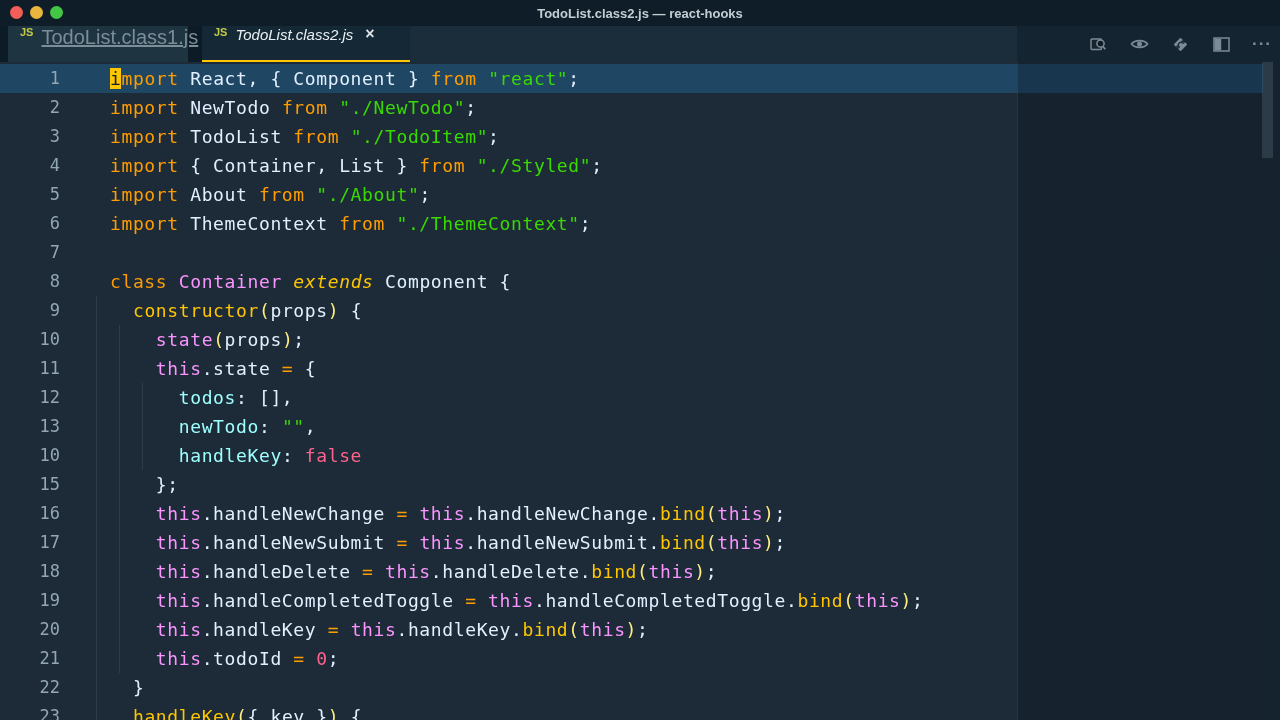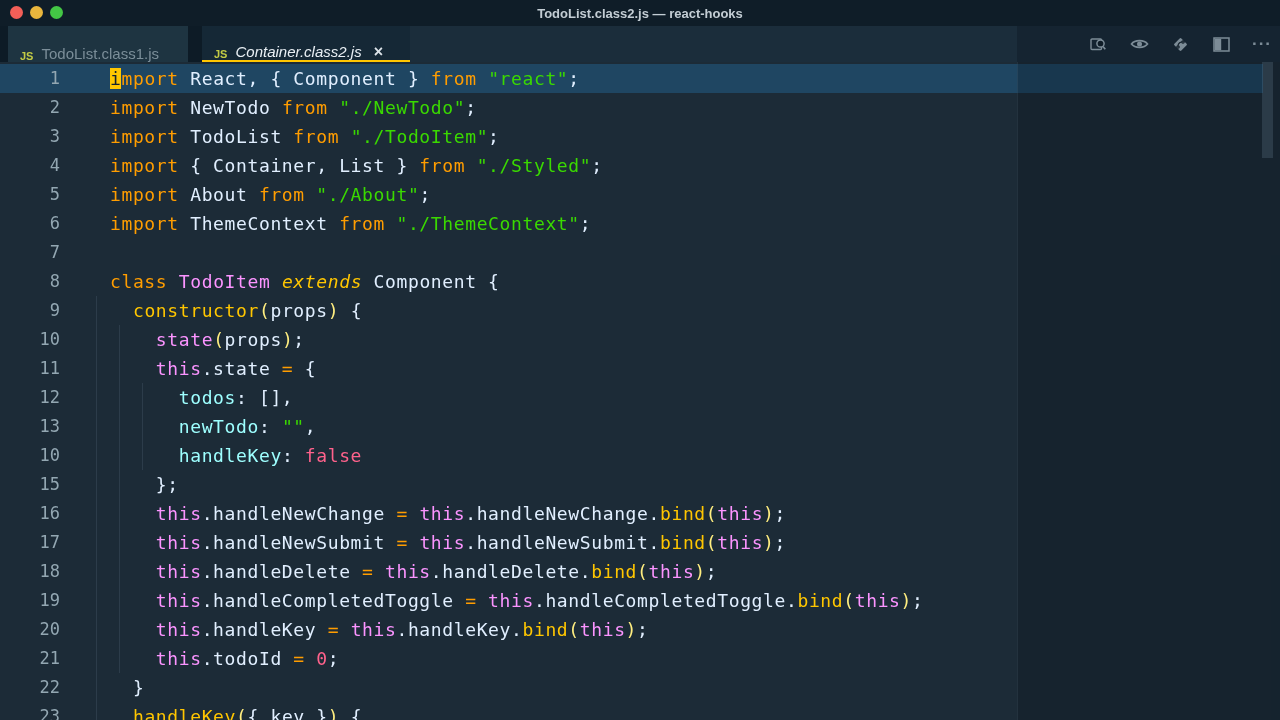--- a/index.html
+++ b/index.html
@@ -16,26 +16,26 @@
   .lights{position:absolute;left:10px;top:6px;display:flex;gap:7px;}
   .light{width:13px;height:13px;border-radius:50%;}
   .light.red{background:#f35f58;}
   .light.yellow{background:#e9b63d;}
   .light.green{background:#43c645;}
   .win-title{position:absolute;left:0;top:0;width:100%;text-align:center;
     line-height:27px;font-size:13px;font-weight:600;color:#c3cdd4;}
 
   
   .tabbar{position:absolute;top:26px;left:0;width:1280px;height:36px;background:#0d1b26;}
-  .tab{position:absolute;top:0;height:36px;display:flex;align-items:flex-end;cursor:pointer;}
+  .tab{position:absolute;top:0;height:36px;display:flex;align-items:flex-start;cursor:pointer;}
   .tab-inactive{left:8px;width:180px;background:#1e3441;padding-left:12px;box-sizing:border-box;}
   .tab-active{left:202px;width:208px;background:#152836;border-bottom:2px solid #ffc600;
     padding-left:12px;box-sizing:border-box;}
   .jsicon{font-size:11px;font-weight:bold;color:#c3cb44;margin-right:8px;letter-spacing:0;}
-  .tab-inactive .tab-label{font-size:15px;color:#7b8e99;}
+  .tab-inactive .tab-label{font-size:20px;color:#7b8e99;text-decoration:underline;}
   .tab-active .tab-label{font-size:15px;color:#e9eff4;font-style:italic;}
   .tab-close{margin-left:12px;color:#dde4ea;font-size:16px;font-weight:bold;line-height:1;}
   .strip-rest{position:absolute;left:410px;top:0;right:0;height:36px;background:#1b2d3b;}
   .editor-actions{position:absolute;right:8px;top:0;height:36px;display:flex;align-items:center;gap:21px;color:#a5b7c3;}
   .action{display:flex;align-items:center;justify-content:center;width:20px;height:20px;cursor:pointer;}
   .dots{font-size:17px;font-weight:bold;letter-spacing:1px;color:#a5b7c3;line-height:10px;}
 
   
   .editor{position:absolute;top:62px;left:0;width:1280px;height:658px;background:#1c2b37;
     padding-top:2px;box-sizing:border-box;}
@@ -88,21 +88,21 @@
   <div class="tabbar">
     <div class="strip-rest"></div>
 
     <div class="tab tab-inactive">
       <span class="jsicon">JS</span>
       <span class="tab-label">TodoList.class1.js</span>
     </div>
 
     <div class="tab tab-active">
       <span class="jsicon">JS</span>
-      <span class="tab-label">Container.class2.js</span>
+      <span class="tab-label">TodoList.class2.js</span>
       <span class="tab-close">×</span>
     </div>
 
     <div class="editor-actions">
       <span class="action">
         <svg width="17" height="17" viewBox="0 0 17 17">
           <rect x="1" y="3" width="10.5" height="10.5" rx="1" fill="none" stroke="currentColor" stroke-width="1.4"></rect>
           <circle cx="10.5" cy="7.5" r="3.6" fill="#13222e" stroke="currentColor" stroke-width="1.5"></circle>
           <line x1="13" y1="10.5" x2="15.3" y2="13.3" stroke="currentColor" stroke-width="1.7"></line>
         </svg>
@@ -133,21 +133,21 @@
 
   <div class="editor">
     <div id="code-lines">
         <div class="line current"><span class="ln">1</span><span class="lc"><span class="tok-cur">i</span><span class="tok-kw">mport</span><span class="tok-pl"> React, { Component } </span><span class="tok-kw">from</span><span class="tok-pl"> </span><span class="tok-st">"react"</span><span class="tok-pl">;</span></span></div>
         <div class="line"><span class="ln">2</span><span class="lc"><span class="tok-kw">import</span><span class="tok-pl"> NewTodo </span><span class="tok-kw">from</span><span class="tok-pl"> </span><span class="tok-st">"./NewTodo"</span><span class="tok-pl">;</span></span></div>
         <div class="line"><span class="ln">3</span><span class="lc"><span class="tok-kw">import</span><span class="tok-pl"> TodoList </span><span class="tok-kw">from</span><span class="tok-pl"> </span><span class="tok-st">"./TodoItem"</span><span class="tok-pl">;</span></span></div>
         <div class="line"><span class="ln">4</span><span class="lc"><span class="tok-kw">import</span><span class="tok-pl"> { Container, List } </span><span class="tok-kw">from</span><span class="tok-pl"> </span><span class="tok-st">"./Styled"</span><span class="tok-pl">;</span></span></div>
         <div class="line"><span class="ln">5</span><span class="lc"><span class="tok-kw">import</span><span class="tok-pl"> About </span><span class="tok-kw">from</span><span class="tok-pl"> </span><span class="tok-st">"./About"</span><span class="tok-pl">;</span></span></div>
         <div class="line"><span class="ln">6</span><span class="lc"><span class="tok-kw">import</span><span class="tok-pl"> ThemeContext </span><span class="tok-kw">from</span><span class="tok-pl"> </span><span class="tok-st">"./ThemeContext"</span><span class="tok-pl">;</span></span></div>
         <div class="line"><span class="ln">7</span><span class="lc"></span></div>
-        <div class="line"><span class="ln">8</span><span class="lc"><span class="tok-kw">class</span><span class="tok-pl"> </span><span class="tok-cls">TodoItem</span><span class="tok-pl"> </span><span class="tok-ext">extends</span><span class="tok-pl"> Component {</span></span></div>
+        <div class="line"><span class="ln">8</span><span class="lc"><span class="tok-kw">class</span><span class="tok-pl"> </span><span class="tok-cls">Container</span><span class="tok-pl"> </span><span class="tok-ext">extends</span><span class="tok-pl"> Component {</span></span></div>
         <div class="line"><span class="ln">9</span><span class="lc"><span class="tok-pl">  </span><span class="tok-fn">constructor</span><span class="tok-pa">(</span><span class="tok-pl">props</span><span class="tok-pa">)</span><span class="tok-pl"> {</span></span></div>
         <div class="line"><span class="ln">10</span><span class="lc"><span class="tok-pl">    </span><span class="tok-cls">state</span><span class="tok-pa">(</span><span class="tok-pl">props</span><span class="tok-pa">)</span><span class="tok-pl">;</span></span></div>
         <div class="line"><span class="ln">11</span><span class="lc"><span class="tok-pl">    </span><span class="tok-cls">this</span><span class="tok-pl">.state </span><span class="tok-op">=</span><span class="tok-pl"> {</span></span></div>
         <div class="line"><span class="ln">12</span><span class="lc"><span class="tok-pl">      </span><span class="tok-pr">todos</span><span class="tok-pl">: [],</span></span></div>
         <div class="line"><span class="ln">13</span><span class="lc"><span class="tok-pl">      </span><span class="tok-pr">newTodo</span><span class="tok-pl">: </span><span class="tok-st">""</span><span class="tok-pl">,</span></span></div>
         <div class="line"><span class="ln">10</span><span class="lc"><span class="tok-pl">      </span><span class="tok-pr">handleKey</span><span class="tok-pl">: </span><span class="tok-cn">false</span></span></div>
         <div class="line"><span class="ln">15</span><span class="lc"><span class="tok-pl">    };</span></span></div>
         <div class="line"><span class="ln">16</span><span class="lc"><span class="tok-pl">    </span><span class="tok-cls">this</span><span class="tok-pl">.handleNewChange </span><span class="tok-op">=</span><span class="tok-pl"> </span><span class="tok-cls">this</span><span class="tok-pl">.handleNewChange.</span><span class="tok-fn">bind</span><span class="tok-pa">(</span><span class="tok-cls">this</span><span class="tok-pa">)</span><span class="tok-pl">;</span></span></div>
         <div class="line"><span class="ln">17</span><span class="lc"><span class="tok-pl">    </span><span class="tok-cls">this</span><span class="tok-pl">.handleNewSubmit </span><span class="tok-op">=</span><span class="tok-pl"> </span><span class="tok-cls">this</span><span class="tok-pl">.handleNewSubmit.</span><span class="tok-fn">bind</span><span class="tok-pa">(</span><span class="tok-cls">this</span><span class="tok-pa">)</span><span class="tok-pl">;</span></span></div>
         <div class="line"><span class="ln">18</span><span class="lc"><span class="tok-pl">    </span><span class="tok-cls">this</span><span class="tok-pl">.handleDelete </span><span class="tok-op">=</span><span class="tok-pl"> </span><span class="tok-cls">this</span><span class="tok-pl">.handleDelete.</span><span class="tok-fn">bind</span><span class="tok-pa">(</span><span class="tok-cls">this</span><span class="tok-pa">)</span><span class="tok-pl">;</span></span></div>

